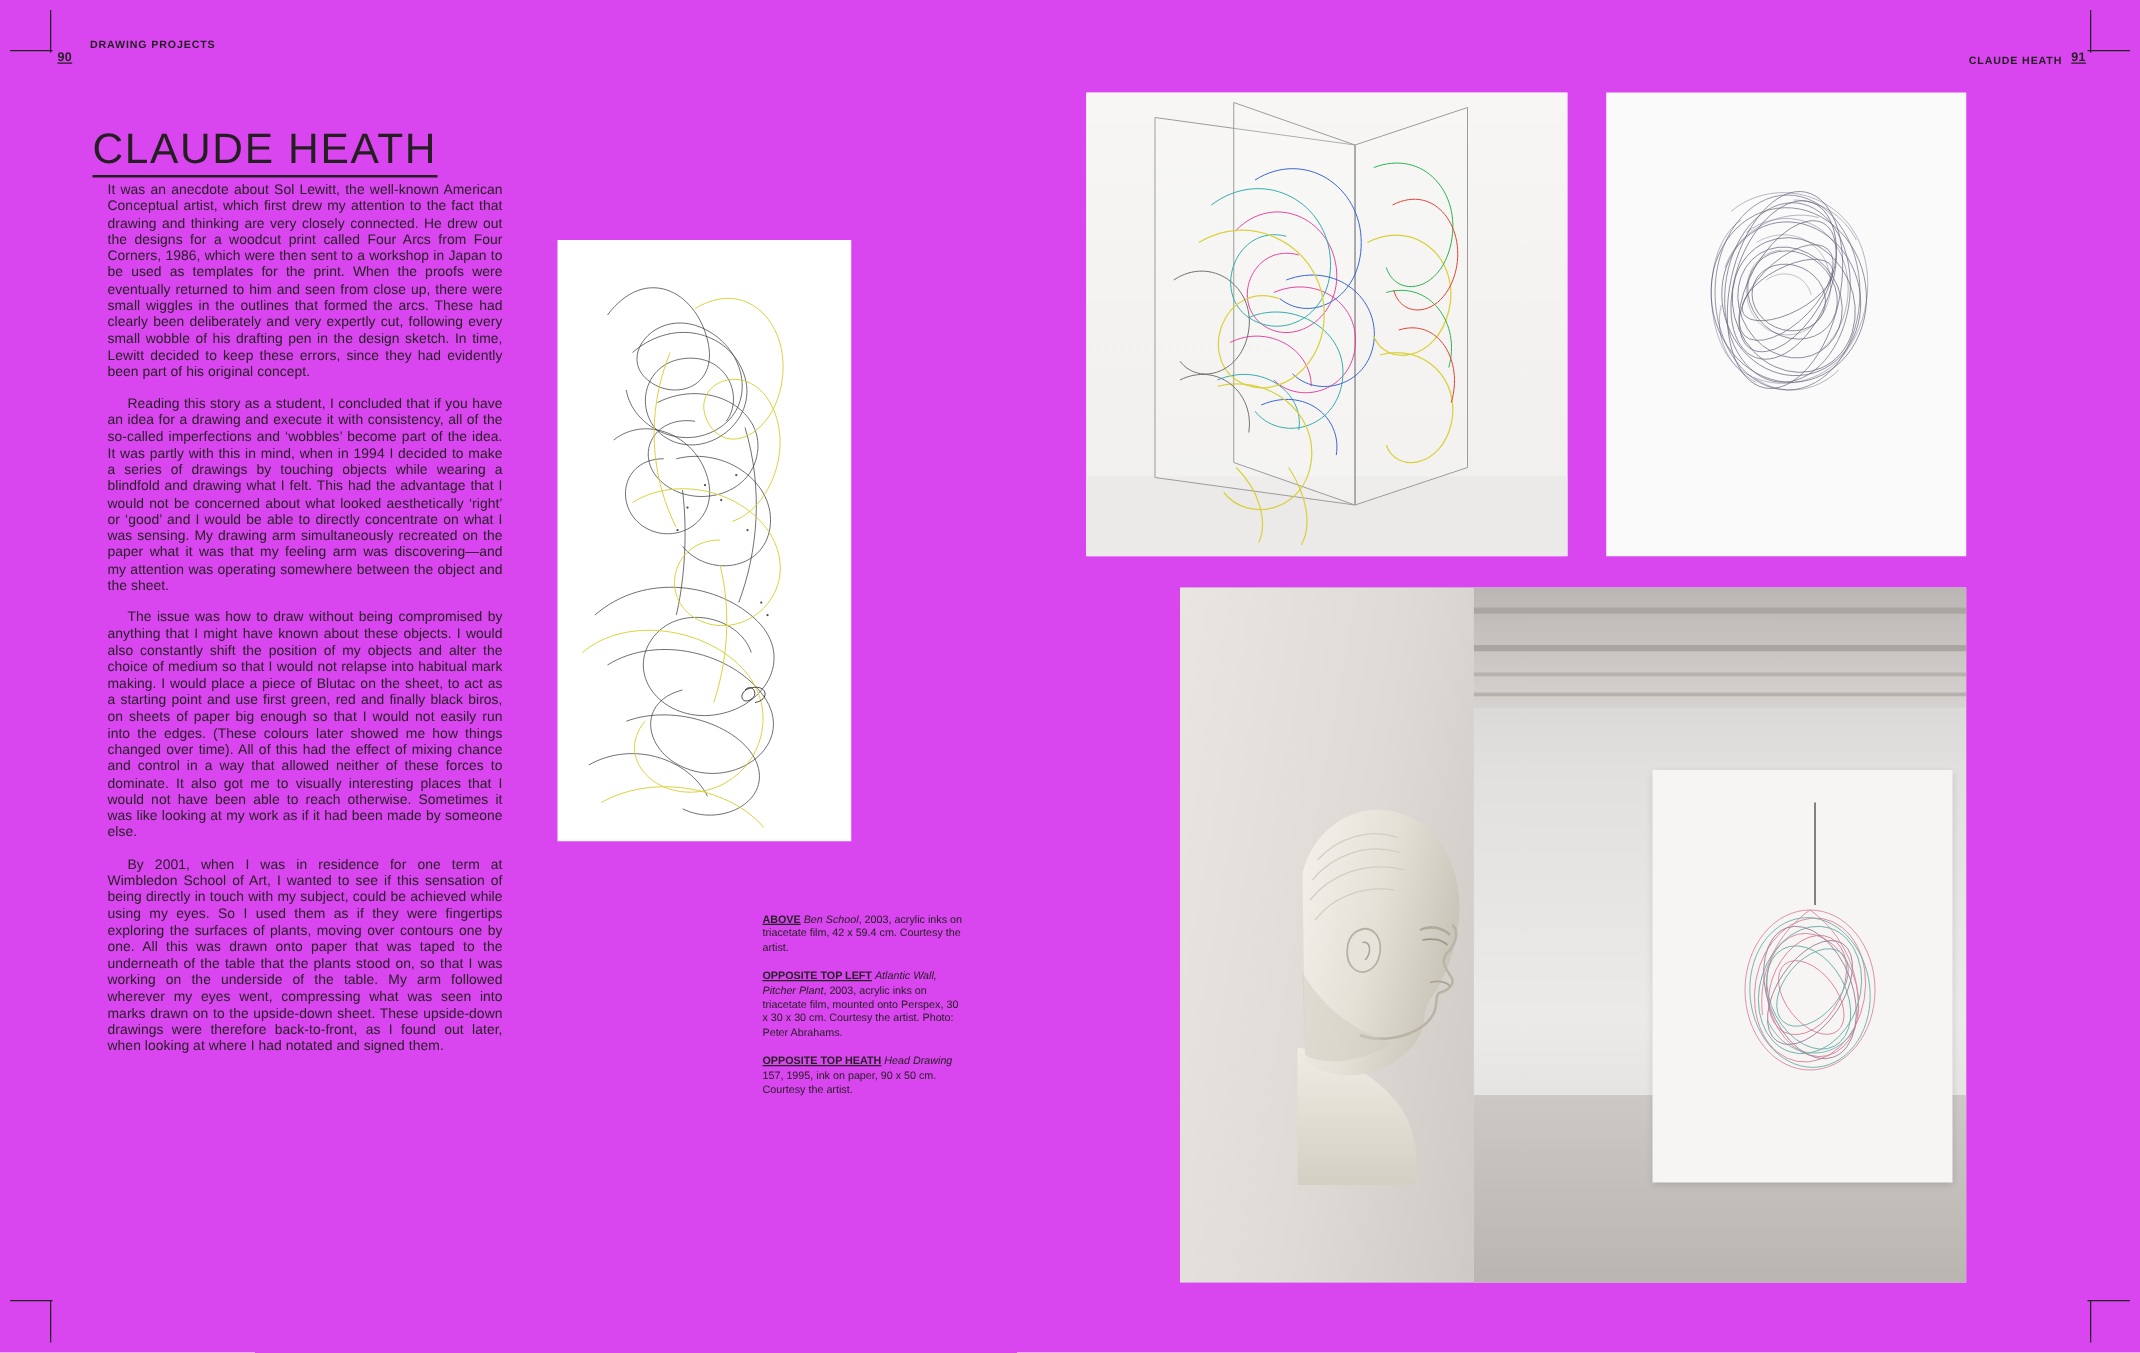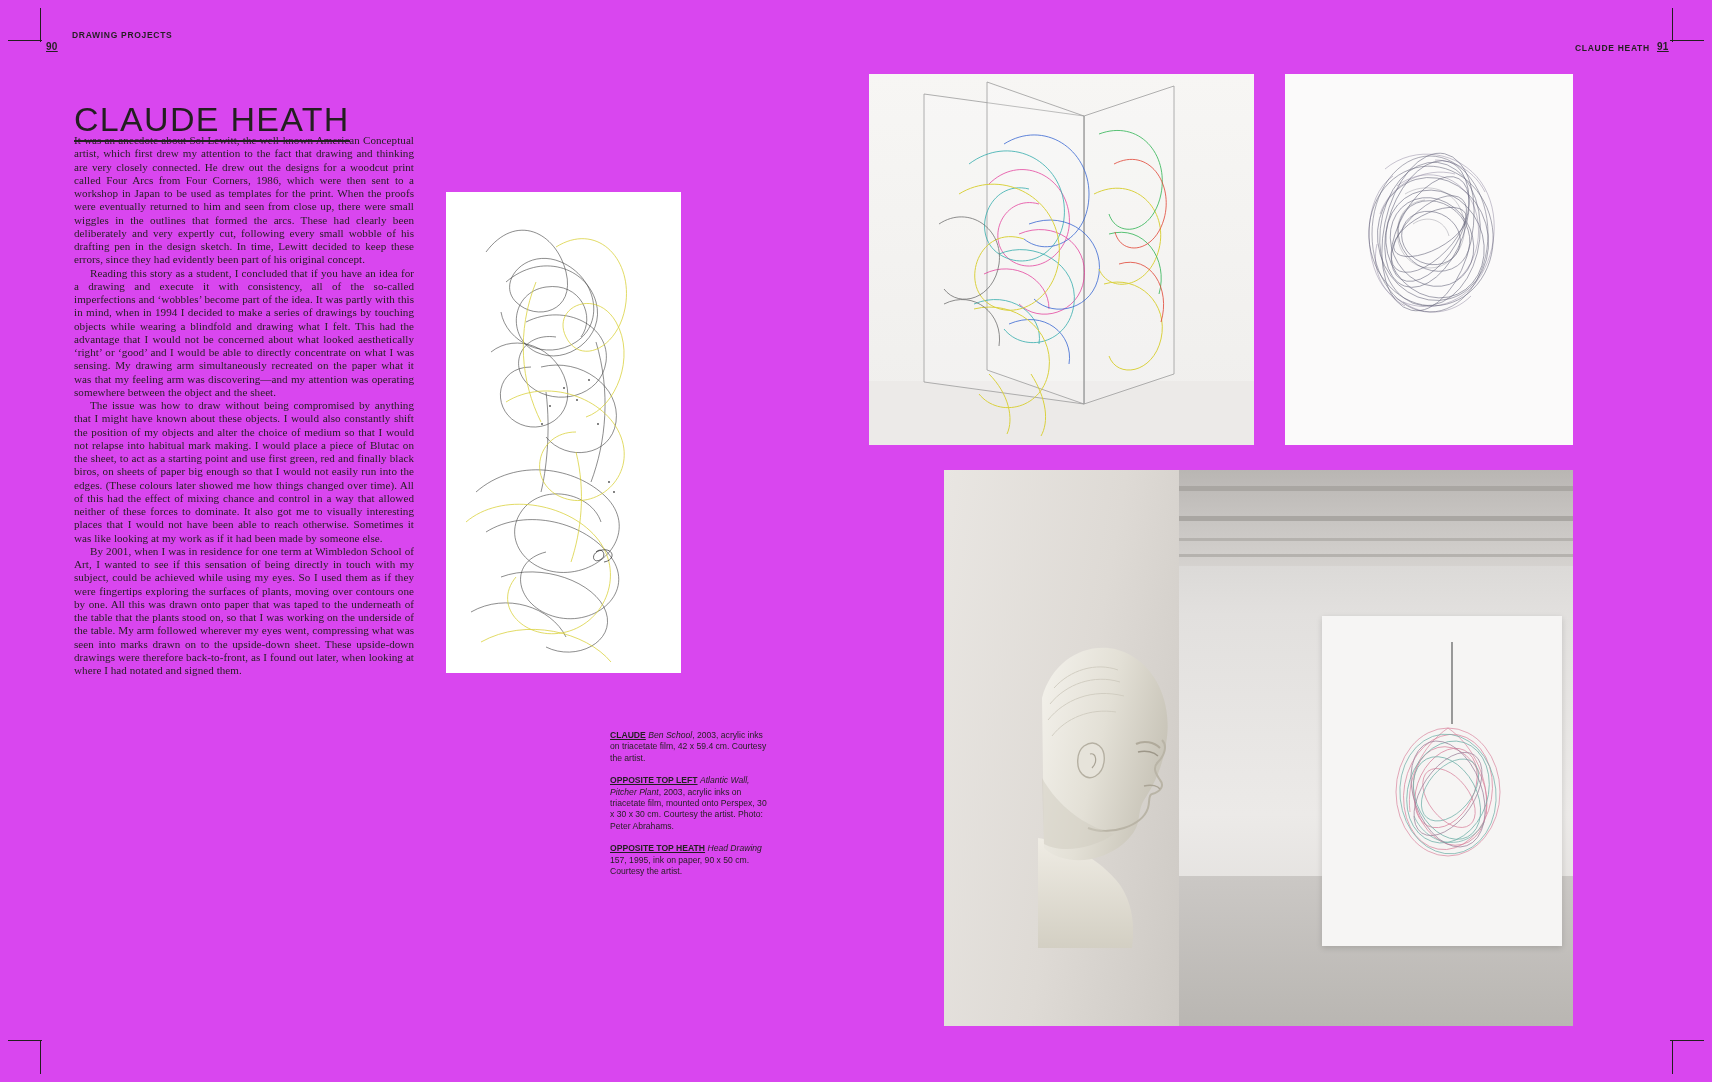--- a/index.html
+++ b/index.html
@@ -15,21 +15,21 @@
   .runhead{position:absolute;font-size:8.5px;letter-spacing:.7px;font-weight:bold;}
   .folio{position:absolute;font-size:10px;font-weight:bold;text-decoration:underline;letter-spacing:.3px;}
 
   
   #title{position:absolute;left:74px;top:79px;font-size:34px;letter-spacing:1.3px;font-weight:normal;
          border-bottom:2px solid #231f20;padding-bottom:4px;line-height:1;}
 
   
   #bodytext{position:absolute;left:74px;top:134px;width:340px;font-size:11.1px;line-height:13.25px;
             text-align:justify;color:#231f20;letter-spacing:.05px;}
-  #bodytext p{margin:0;font-family:Liberation Serif, serif;}
+  #bodytext p{margin:12px;}
   #bodytext p + p{text-indent:16px;}
 
   
   #captions{position:absolute;left:610px;top:730px;width:162px;font-size:8.6px;line-height:11.4px;color:#231f20;}
   #captions .cap{margin-bottom:11px;}
   #captions .lead{text-decoration:underline;font-weight:bold;}
   #captions i{font-style:italic;}
 
   
   .fig{position:absolute;overflow:hidden;}
@@ -284,21 +284,21 @@
           <path d="M20 108 C34 90,58 80,84 84"></path>
         </g>
 
         <path d="M10 150 C26 178,52 198,82 206 C62 220,30 226,12 216 Z" fill="#cfcbbf" opacity="0.5"></path>
       </svg>
     </div>
   </div>
 
   <div id="captions">
     <div class="cap">
-      <span class="lead">CLAUDE</span>
+      <span class="lead">ABOVE</span>
       <i>Ben School</i><span>, 2003, acrylic inks on triacetate film, 42 x 59.4 cm. Courtesy the artist.</span>
     </div>
     <div class="cap">
       <span class="lead">OPPOSITE TOP LEFT</span>
       <i>Atlantic Wall, Pitcher Plant</i><span>, 2003, acrylic inks on triacetate film, mounted onto Perspex, 30 x 30 x 30 cm. Courtesy the artist. Photo: Peter Abrahams.</span>
     </div>
     <div class="cap">
       <span class="lead">OPPOSITE TOP HEATH</span>
       <i>Head Drawing</i><span> 157, 1995, ink on paper, 90 x 50 cm. Courtesy the artist.</span>
     </div>

